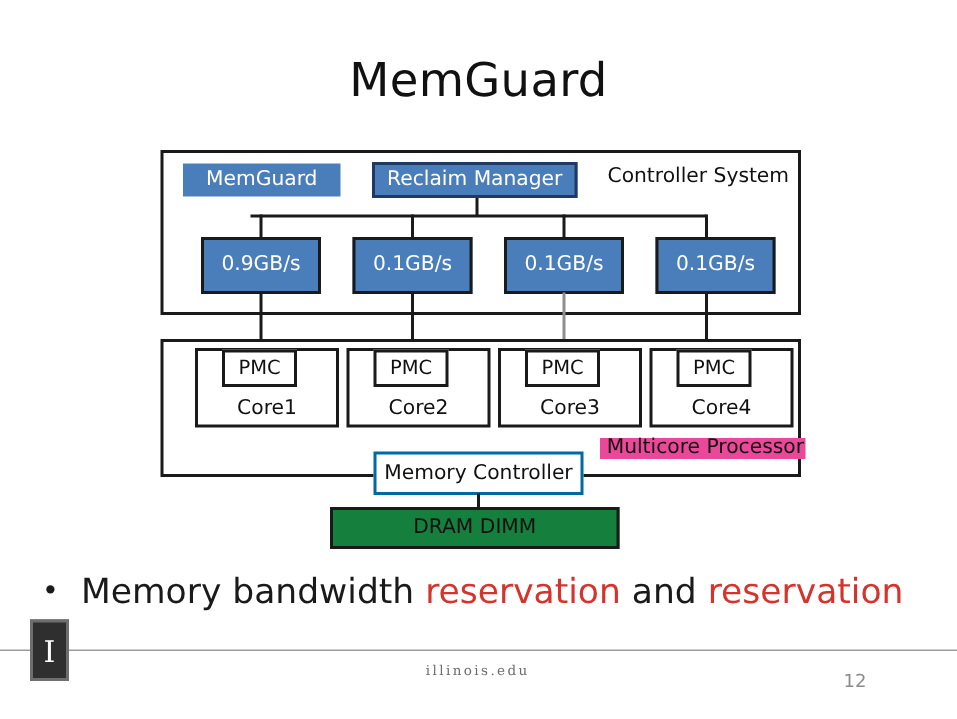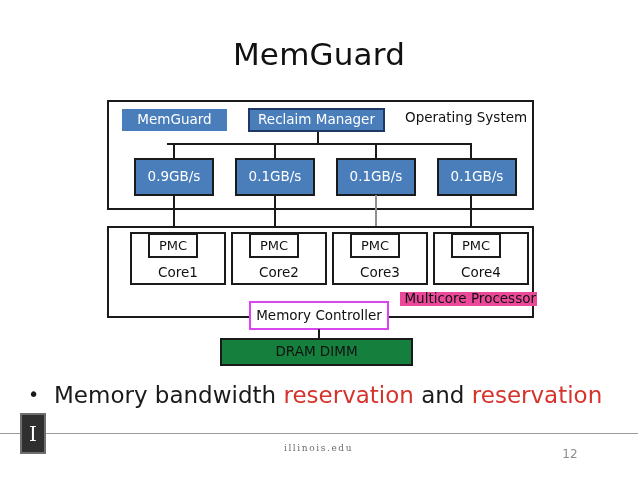--- a/index.html
+++ b/index.html
@@ -172,21 +172,21 @@
     background: #ec4899;
     padding-right: 1px;
   }
 
   
   #memory-controller-box {
     left: 249px;
     top: 301px;
     width: 140px;
     height: 29px;
-    border: 2px solid #d946ef;
+    border: 2px solid #0369a1;
     background: #ffffff;
     display: flex;
     align-items: center;
     justify-content: center;
     font-size: 13.5px;
     line-height: 1;
     color: #111111;
   }
   #dram-box {
     left: 220px;
@@ -308,21 +308,21 @@
 <div id="slide-title">MemGuard</div>
 
 <div id="diagram">
 
   <div class="box" id="os-container"></div>
 
   <div class="box blue-fill" id="memguard-label">MemGuard</div>
 
   <div class="box blue-fill" id="reclaim-manager-box">Reclaim Manager</div>
 
-  <div id="os-label">Operating System</div>
+  <div id="os-label">Controller System</div>
 
   <div class="line-v" id="drop-reclaim"></div>
   <div class="line-h" id="bus-main"></div>
   <div class="line-v" id="drop-bw-0"></div>
   <div class="line-v" id="drop-bw-1"></div>
   <div class="line-v" id="drop-bw-2"></div>
   <div class="line-v" id="drop-bw-3"></div>
 
   <div class="box bw-box" id="bw-0">0.9GB/s</div>
   <div class="box bw-box" id="bw-1">0.1GB/s</div>

